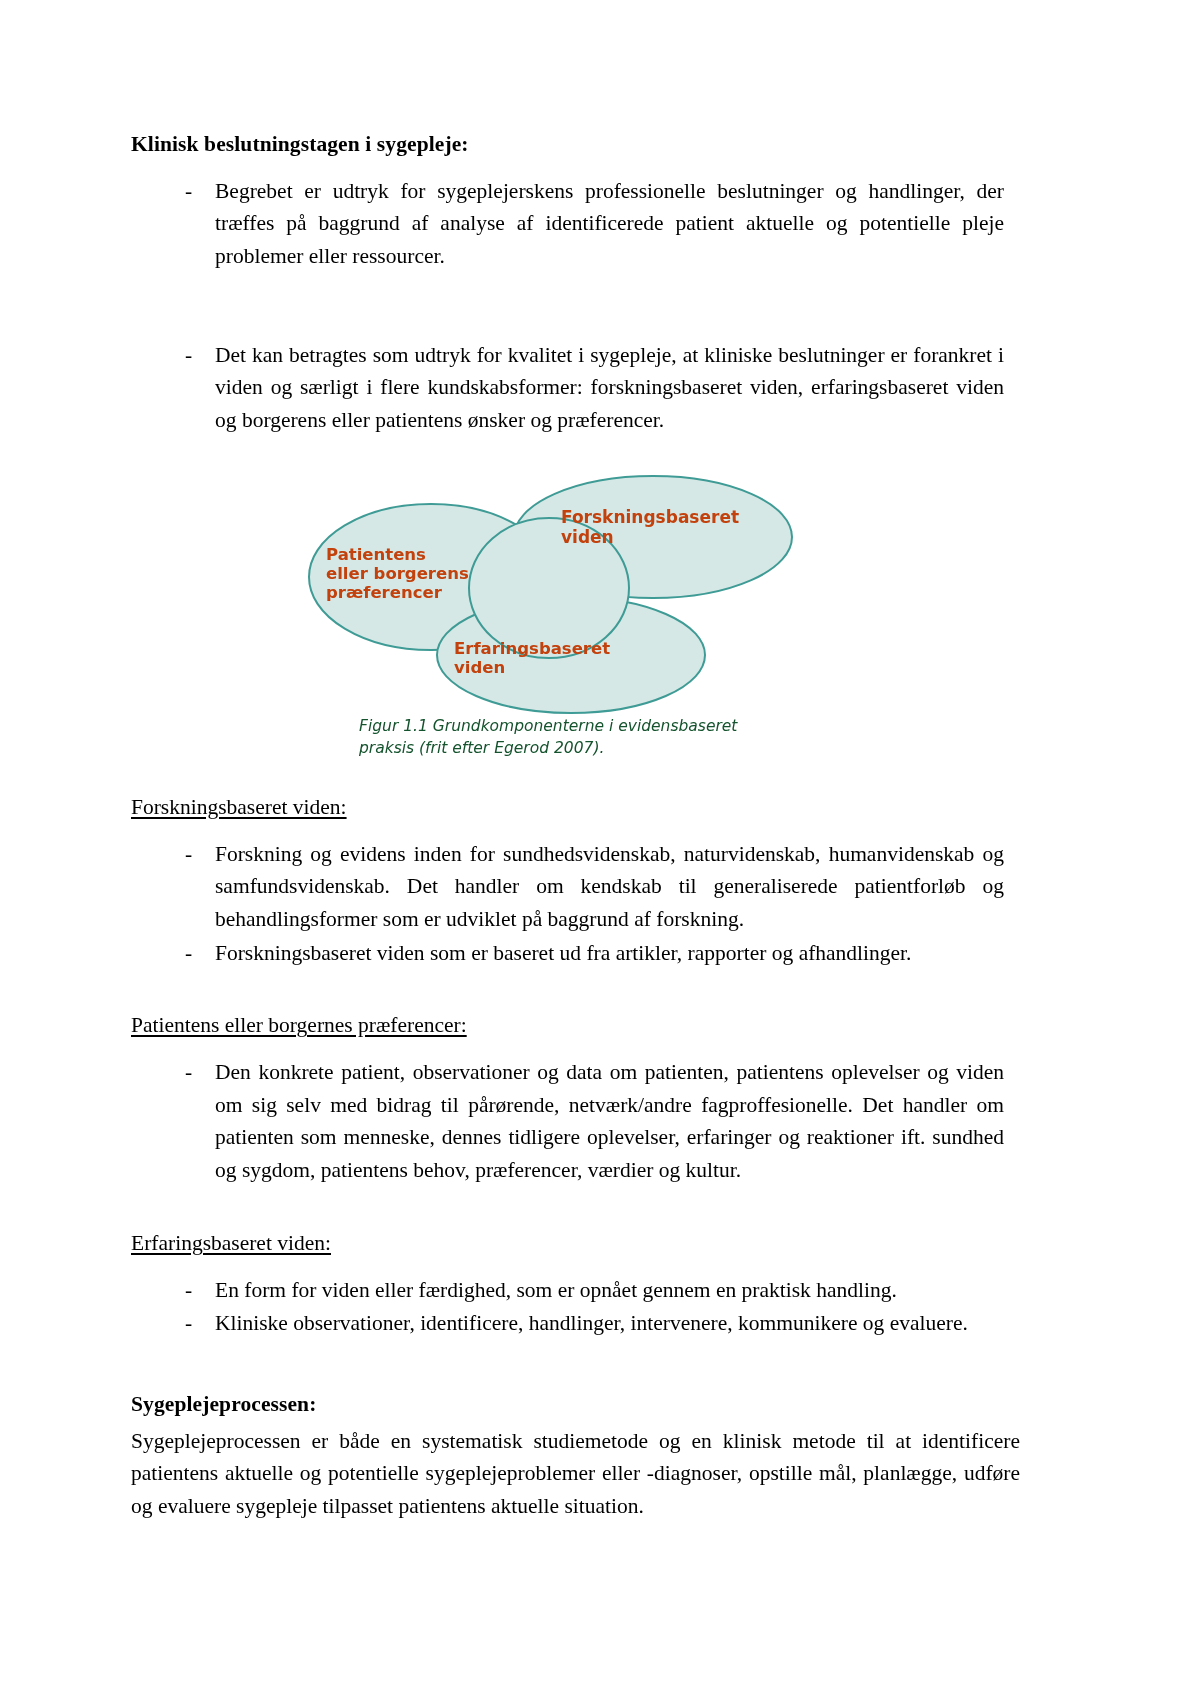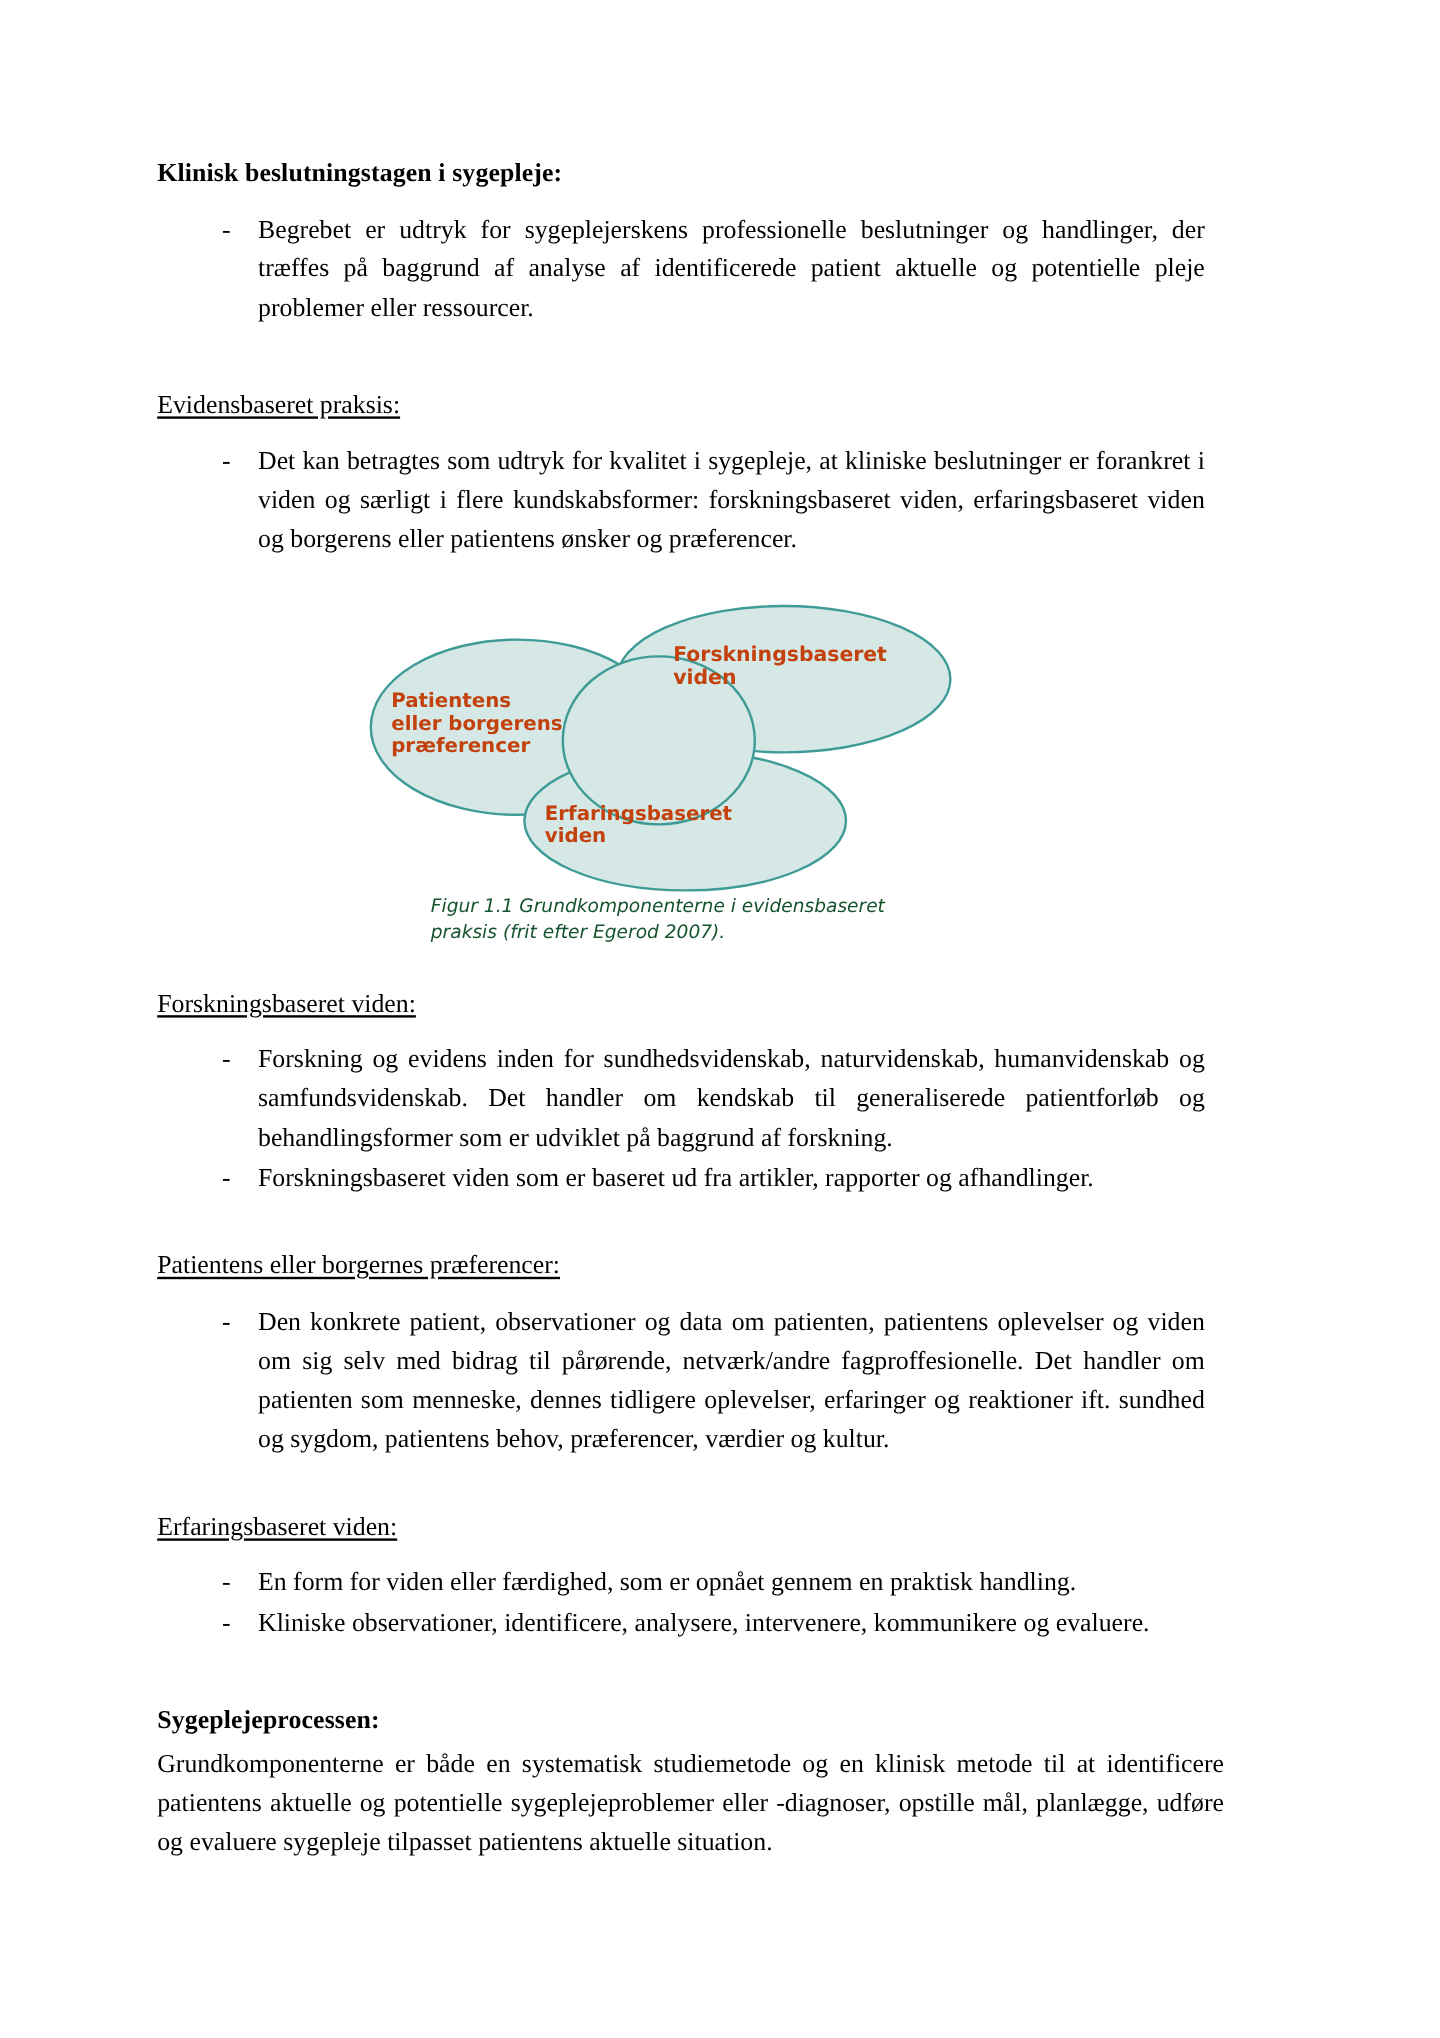--- a/index.html
+++ b/index.html
@@ -118,21 +118,20 @@
 
     <h1 class="section-heading-bold">Klinisk beslutningstagen i sygepleje:</h1>
     <ul class="dash-list">
       <li>
         <span>Begrebet er udtryk for sygeplejerskens professionelle beslutninger og handlinger, der træffes på baggrund af analyse af identificerede patient aktuelle og potentielle pleje problemer eller ressourcer.</span>
       </li>
     </ul>
 
     <div class="gap-lg"></div>
 
-    <div class="section-heading-underline">Evidensbaseret praksis:</div>
     <ul class="dash-list">
       <li>
         <span>Det kan betragtes som udtryk for kvalitet i sygepleje, at kliniske beslutninger er forankret i viden og særligt i flere kundskabsformer: forskningsbaseret viden, erfaringsbaseret viden og borgerens eller patientens ønsker og præferencer.</span>
       </li>
     </ul>
 
     <div class="figure-block">
       <div class="figure-canvas">
         <svg width="889" height="250" viewBox="0 0 889 250" xmlns="http://www.w3.org/2000/svg">
 
@@ -181,23 +180,23 @@
     </ul>
 
     <div class="gap-md"></div>
 
     <div class="section-heading-underline">Erfaringsbaseret viden: </div>
     <ul class="dash-list">
       <li>
         <span>En form for viden eller færdighed, som er opnået gennem en praktisk handling.</span>
       </li>
       <li>
-        <span>Kliniske observationer, identificere, analysere, intervenere, kommunikere og evaluere.</span>
+        <span>Kliniske observationer, identificere, handlinger, intervenere, kommunikere og evaluere.</span>
       </li>
     </ul>
 
     <div class="gap-lg"></div>
 
     <h1 class="section-heading-bold">Sygeplejeprocessen:</h1>
-    <p class="body-para">Grundkomponenterne er både en systematisk studiemetode og en klinisk metode til at identificere patientens aktuelle og potentielle sygeplejeproblemer eller -diagnoser, opstille mål, planlægge, udføre og evaluere sygepleje tilpasset patientens aktuelle situation.</p>
+    <p class="body-para">Sygeplejeprocessen er både en systematisk studiemetode og en klinisk metode til at identificere patientens aktuelle og potentielle sygeplejeproblemer eller -diagnoser, opstille mål, planlægge, udføre og evaluere sygepleje tilpasset patientens aktuelle situation.</p>
 
   </div>
 </div>
 
 </body></html>

